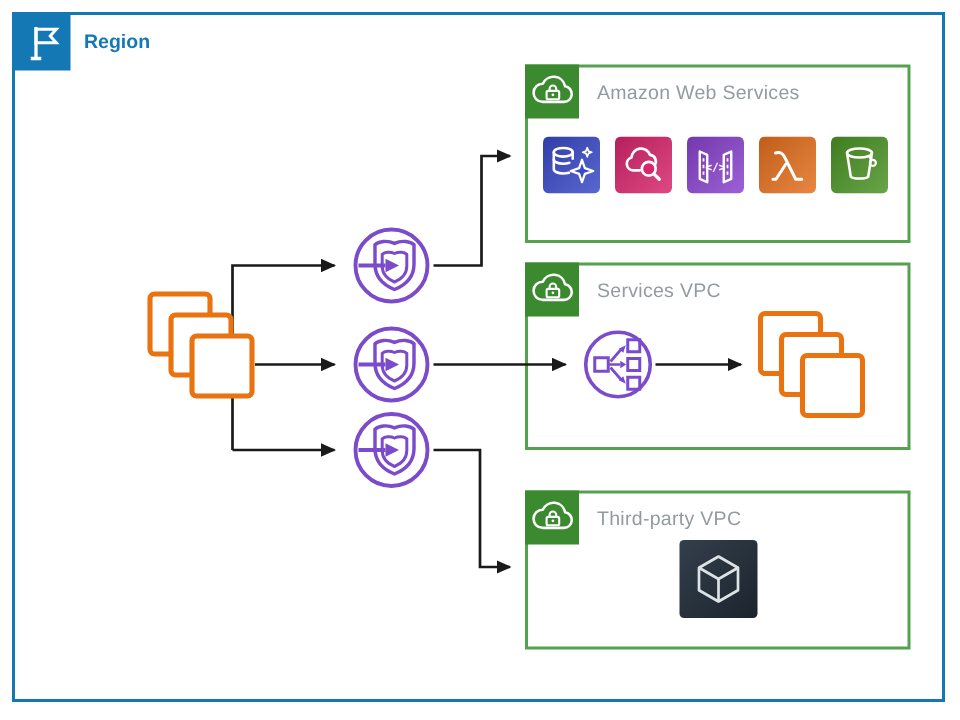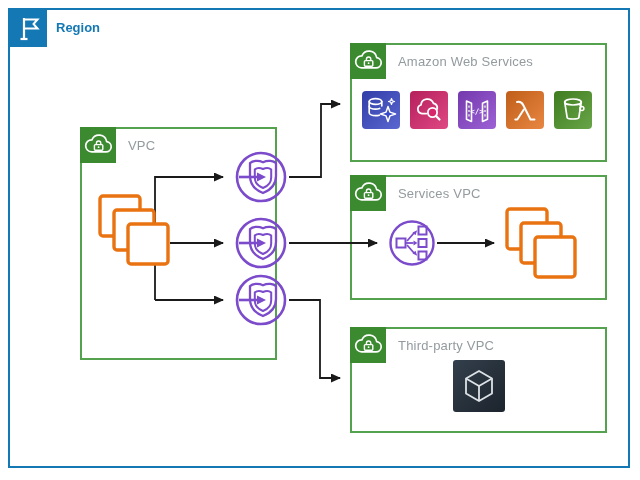--- a/index.html
+++ b/index.html
@@ -55,31 +55,20 @@
     <div id="flag-icon">
       <svg width="37" height="37" viewBox="0 0 37 37">
         <line x1="14" y1="8" x2="14" y2="28.5" stroke="#fff" stroke-width="2.2"></line>
         <line x1="10.5" y1="29" x2="17.5" y2="29" stroke="#fff" stroke-width="2.2"></line>
         <path d="M14,9.5 H27.5 L23.5,14 L27.5,18.5 H14 Z" fill="none" stroke="#fff" stroke-width="2"></path>
       </svg>
     </div>
     <div id="region-label">Region</div>
   </div>
 
-  <div id="vpc-box" class="frame gbox">
-    <div class="corner green">
-      <svg width="36" height="36" viewBox="0 0 36 36">
-        <path class="wstroke" stroke-width="1.7" d="M11.6,24.9 H25.9 A5.2,5.2 0 0 0 26.7,14.55 A7.8,7.8 0 0 0 11.9,12.8 A5.85,5.85 0 0 0 11.6,24.9 Z"></path>
-        <path d="M16.4,17.6 v-1.4 a2.2,2.2 0 0 1 4.4,0 v1.4" fill="none" stroke="#fff" stroke-width="1.4"></path>
-        <rect x="14.4" y="17.6" width="8.4" height="5.6" rx="1" fill="var(--green)" stroke="#fff" stroke-width="1.4"></rect>
-        <circle cx="18.6" cy="20.2" r="0.9" fill="#fff"></circle>
-      </svg>
-    </div>
-    <div class="boxlabel">VPC</div>
-  </div>
 
   <div id="aws-box" class="frame gbox">
     <div class="corner green">
       <svg width="36" height="36" viewBox="0 0 36 36">
         <path class="wstroke" stroke-width="1.7" d="M11.6,24.9 H25.9 A5.2,5.2 0 0 0 26.7,14.55 A7.8,7.8 0 0 0 11.9,12.8 A5.85,5.85 0 0 0 11.6,24.9 Z"></path>
         <path d="M16.4,17.6 v-1.4 a2.2,2.2 0 0 1 4.4,0 v1.4" fill="none" stroke="#fff" stroke-width="1.4"></path>
         <rect x="14.4" y="17.6" width="8.4" height="5.6" rx="1" fill="var(--green)" stroke="#fff" stroke-width="1.4"></rect>
         <circle cx="18.6" cy="20.2" r="0.9" fill="#fff"></circle>
       </svg>
     </div>

